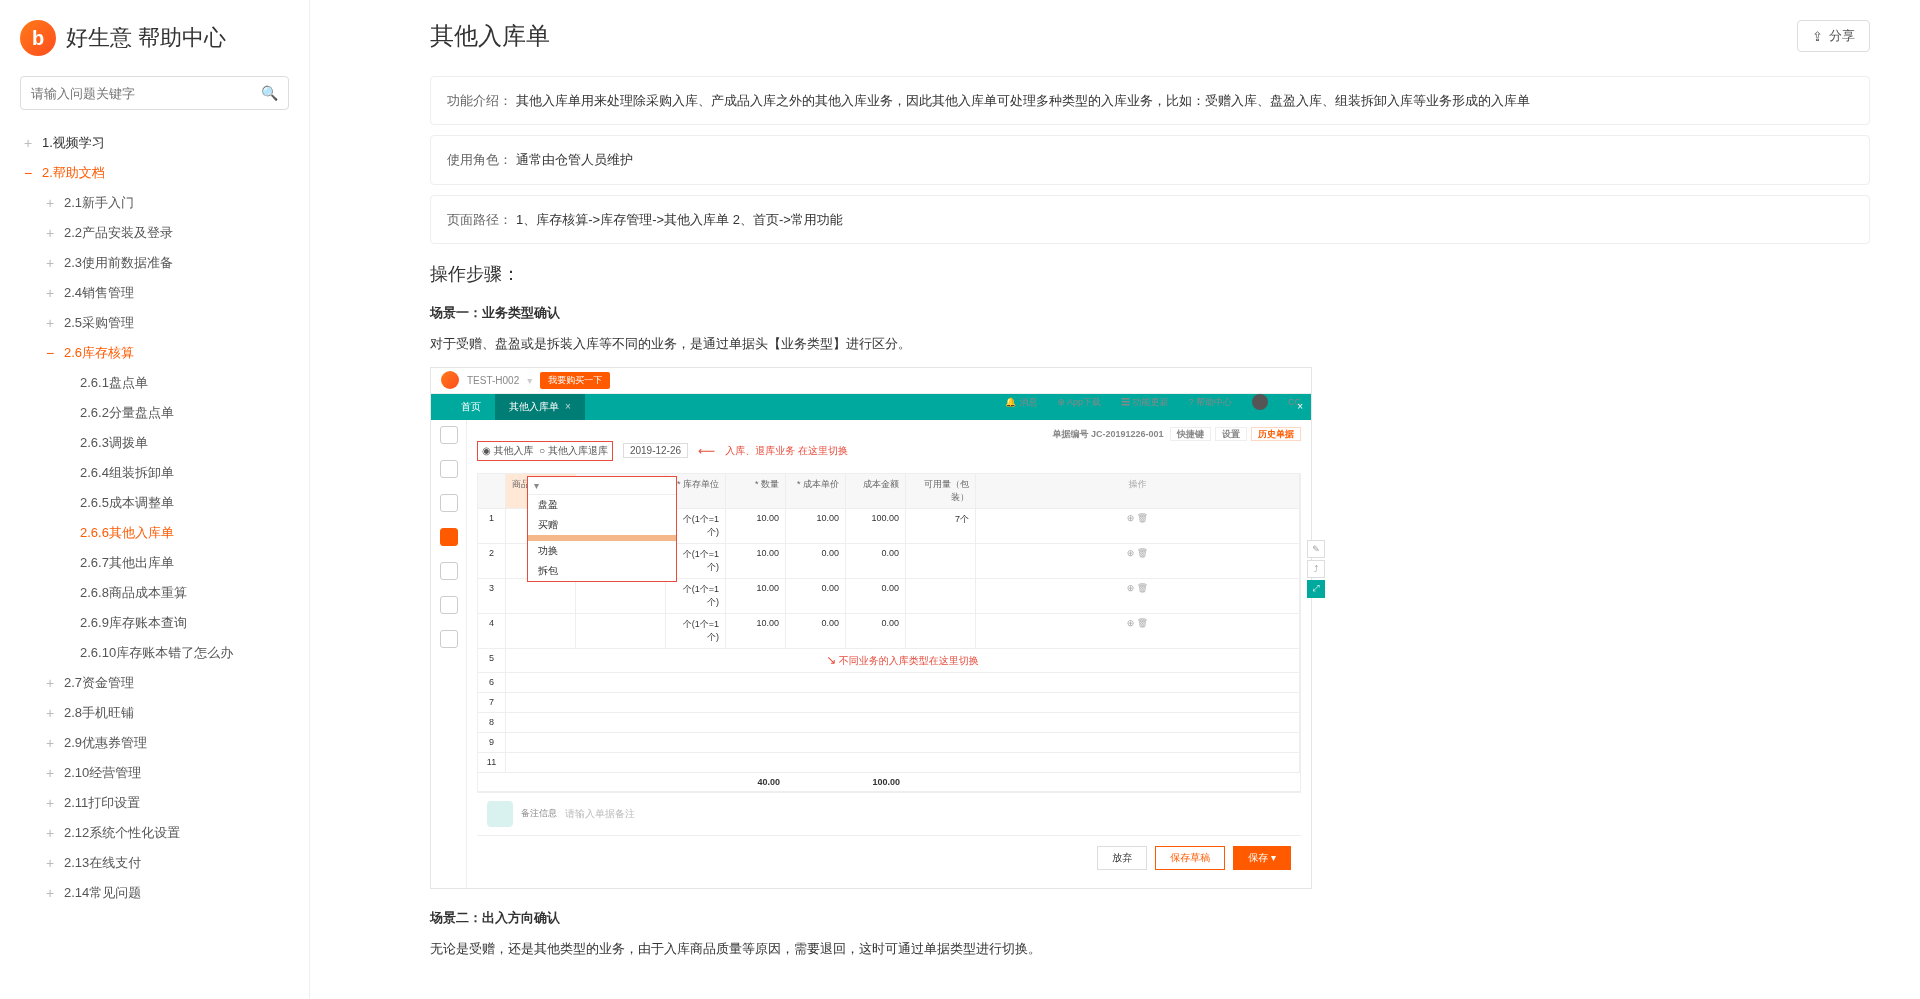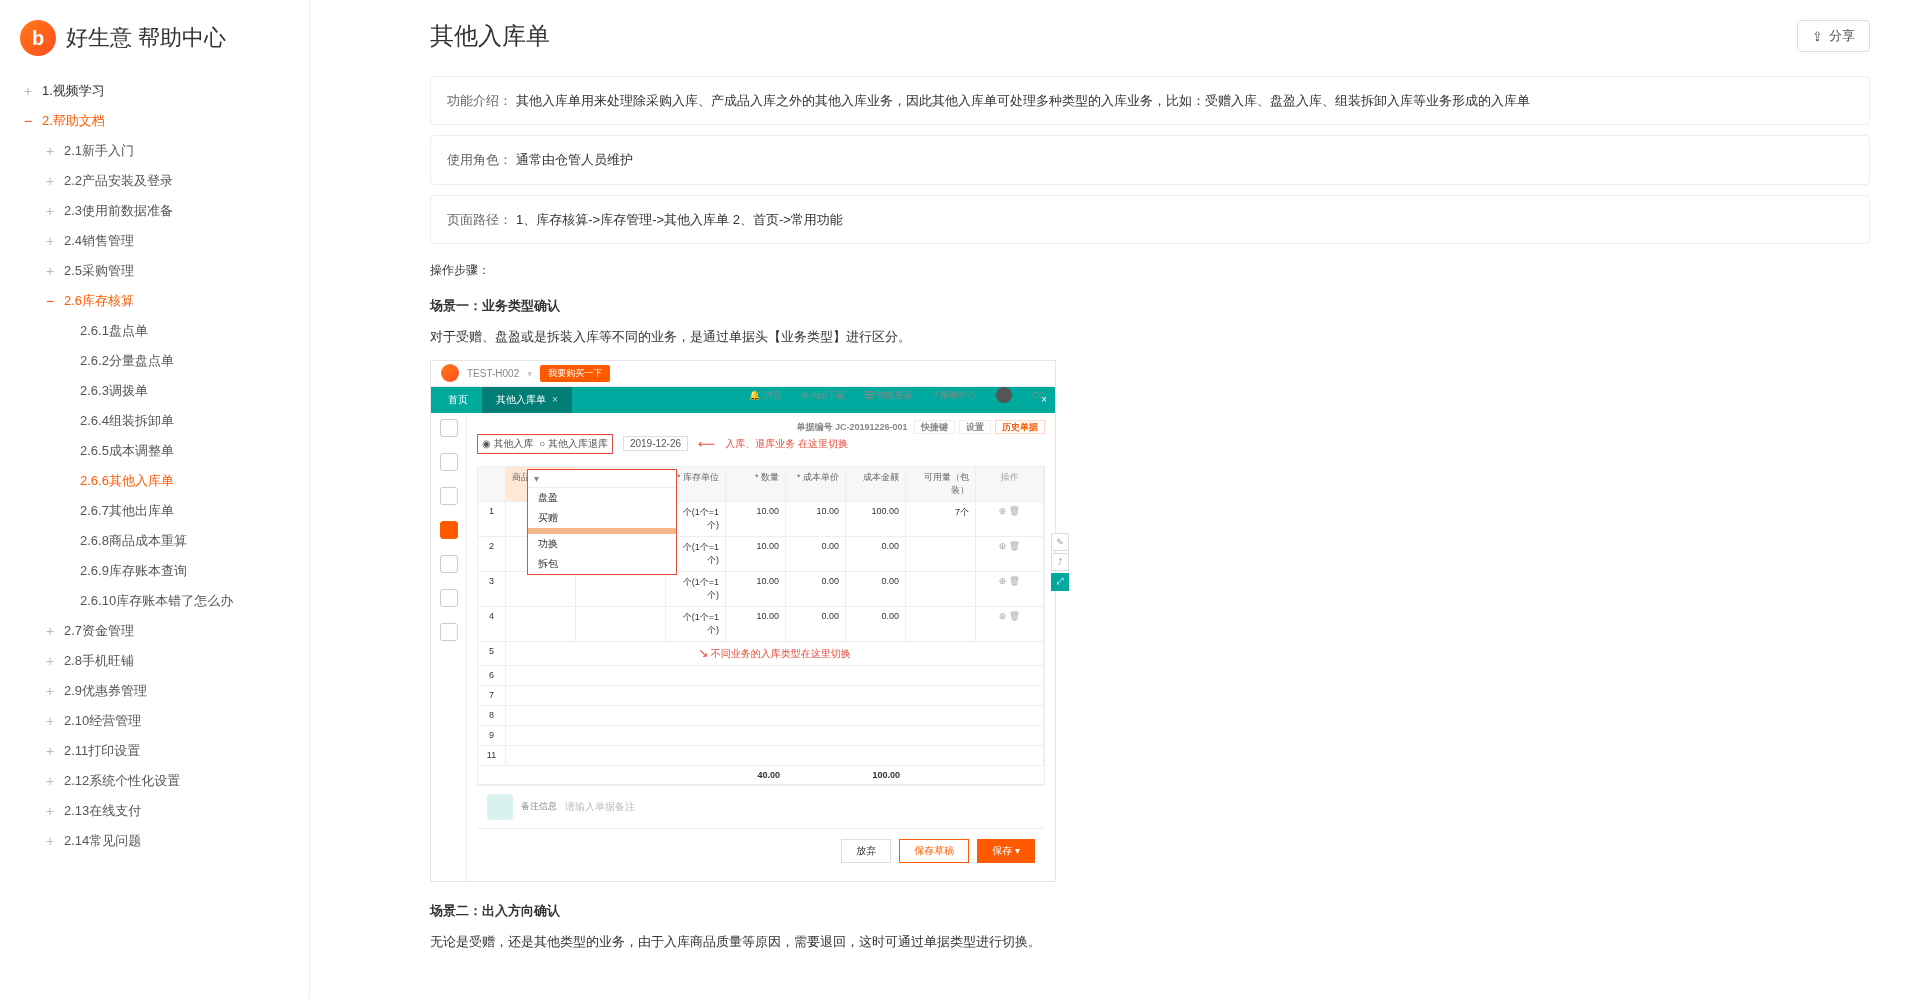--- a/index.html
+++ b/index.html
@@ -20,33 +20,33 @@
     .nav li .tgl { width:16px; height:16px; margin-right:6px; display:inline-flex; align-items:center; justify-content:center; font-size:14px; color:#bbb; }
     .nav li.open > .tgl { color:#ff5a00; }
     .nav li.active { color: #ff5a00; }
     .nav li.active-section { color:#ff5a00; }
     .content { flex:1; padding: 20px 40px 40px 120px; max-width:1600px; }
     .page-head { display:flex; justify-content:space-between; align-items:center; margin-bottom: 24px; }
     .page-title { font-size: 24px; font-weight: 500; }
     .share-btn { border:1px solid #ddd; background:#fff; padding:6px 14px; border-radius:4px; font-size:13px; cursor:pointer; color:#555; display:flex; align-items:center; gap:6px; }
     .callout { border:1px solid #eee; border-radius:4px; padding: 12px 16px; margin-bottom: 10px; font-size:13px; color:#333; line-height:1.8; }
     .callout .lbl { font-weight:400; color:#666; margin-right:4px; }
-    .section-label { font-size:12px; margin: 18px 0 10px; color:#333; }
+    .section-label { font-size:18px; margin: 18px 0 10px; color:#333; }
     .scene-title { font-size:13px; font-weight:700; margin: 18px 0 10px; }
     .body-text { font-size:13px; line-height:1.9; margin-bottom:8px; }
     
-    .shot { width: 626px; border:1px solid #e5e5e5; margin: 10px 0 20px; background:#fafafa; font-size:10px; }
+    .shot { width: 882px; border:1px solid #e5e5e5; margin: 10px 0 20px; background:#fafafa; font-size:10px; }
     .shot-top { background:#fff; height:26px; display:flex; align-items:center; padding:0 10px; justify-content:space-between; border-bottom:1px solid #eee;}
     .shot-logo { width:18px;height:18px;border-radius:50%;background:linear-gradient(135deg,#ff7a18,#ff4d1f);}
     .shot-top-left{display:flex;align-items:center;gap:8px;color:#888;}
     .shot-top-right{display:flex;align-items:center;gap:20px;color:#888;margin-top:44px;}
     .shot-top-right span{font-size:9px;}
     .shot-avatar{width:16px;height:16px;border-radius:50%;background:#555;}
     .shot-orange-btn{background:#ff5a00;color:#fff;padding:2px 8px;border-radius:2px;font-size:9px;}
-    .shot-tabs { background:#00a99d; height:26px; display:flex; align-items:center; padding-left:3px; color:#fff;}
+    .shot-tabs { background:#00a99d; height:26px; display:flex; align-items:center; padding-left:16px; color:#fff;}
     .shot-tab { padding:0 14px; height:100%; display:flex; align-items:center; font-size:10px;}
     .shot-tab.active{ background:#007e75; }
     .shot-tab .x{margin-left:6px;opacity:.7;}
     .shot-body { display:flex; }
     .shot-rail { width:36px; background:#fff; border-right:1px solid #eee; display:flex; flex-direction:column; align-items:center; padding-top:6px; gap:16px;}
     .shot-rail .ri{width:18px;height:18px;border:1px solid #ccc;border-radius:3px;}
     .shot-rail .ri.on{background:#ff5a00;border-color:#ff5a00;}
     .shot-main { flex:1; padding: 8px 10px; background:#fff; position: relative;}
     .shot-row { display:flex; align-items:center; gap:10px; margin-bottom:6px; font-size:10px; color:#555;}
     .redbox { border:1.5px solid #e74c3c; padding:2px 4px;}
@@ -81,20 +81,24 @@
 <body>
 
 <div class="layout">
   <aside class="sidebar">
     <div class="brand">
       <div class="brand-logo">
           <span>b</span>
         </div>
       <div class="brand-title">好生意 帮助中心</div>
     </div>
+    <div class="searchbox">
+      <input type="text" placeholder="请输入问题关键字" style="">
+      <span class="sicon">🔍</span>
+    </div>
     <ul class="nav">
       <li class="lv1">
           <span class="tgl">+</span>
           <span>1.视频学习</span>
         </li>
       <li class="lv1 open active-section">
           <span class="tgl">−</span>
           <span>2.帮助文档</span>
         </li>
       <li class="lv2">

